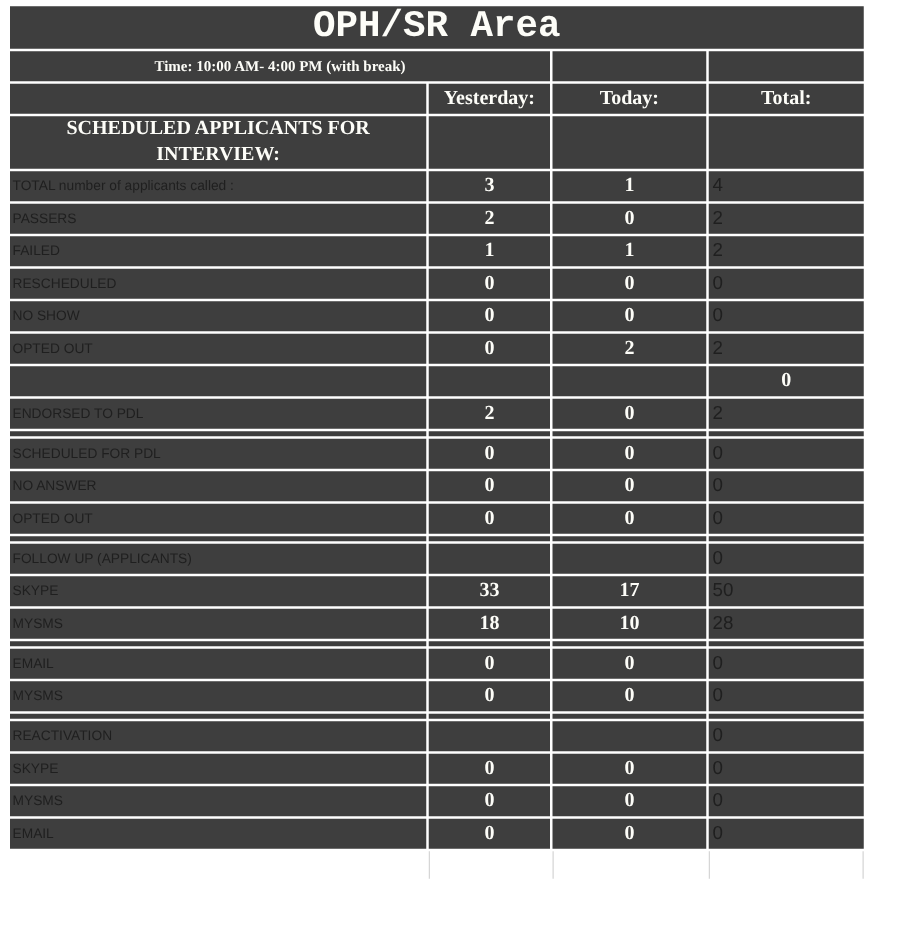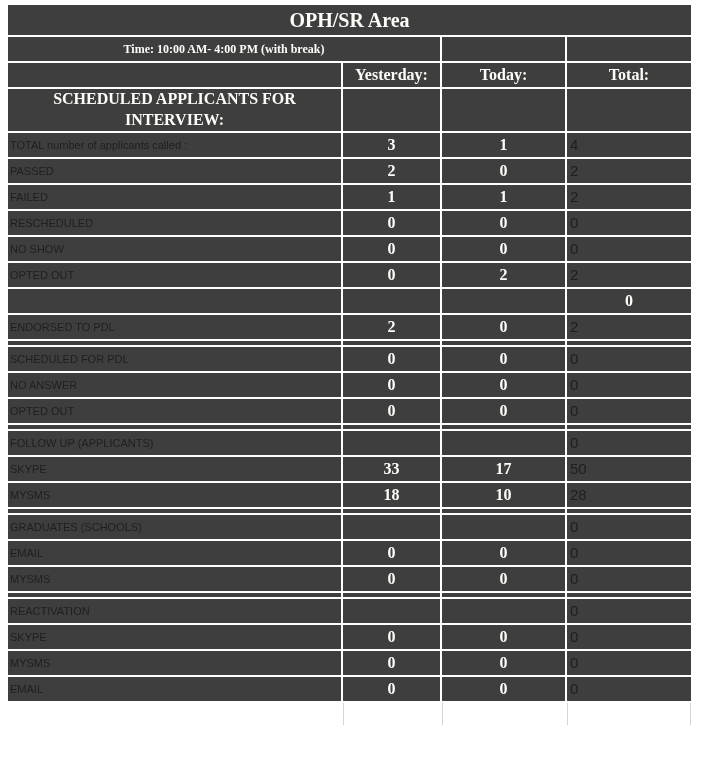--- a/index.html
+++ b/index.html
@@ -35,23 +35,23 @@
   
   col.c-label{width:333px;}
   col.c-yesterday{width:97px;}
   col.c-today{width:123px;}
   col.c-total{width:124px;}
 
   td.title-cell{
     height:30px;
     text-align:center;
     color:var(--light-text);
-    font-size:20px;
-    font-weight:bold;
-    font-family:Liberation Serif, serif;
+    font-size:30px;
+    font-weight:bold;
+    font-family:Liberation Mono, monospace;
   }
   td.time-cell{
     height:22px;
     text-align:center;
     color:var(--light-text);
     font-size:12px;
     font-weight:bold;
     margin-left:16px;
   }
   td.section-cell{
@@ -152,21 +152,21 @@
     </tr>
   </tbody>
   <tbody id="data-rows">
       <tr>
         <td class="label-cell">TOTAL number of applicants called :</td>
         <td class="num-cell">3</td>
         <td class="num-cell">1</td>
         <td class="total-cell">4</td>
       </tr>
       <tr>
-        <td class="label-cell">PASSED</td>
+        <td class="label-cell">PASSERS</td>
         <td class="num-cell">2</td>
         <td class="num-cell">0</td>
         <td class="total-cell">2</td>
       </tr>
       <tr>
         <td class="label-cell">FAILED</td>
         <td class="num-cell">1</td>
         <td class="num-cell">1</td>
         <td class="total-cell">2</td>
       </tr>
@@ -248,26 +248,20 @@
         <td class="num-cell">10</td>
         <td class="total-cell">28</td>
       </tr>
       <tr class="separator-row">
         <td></td>
         <td></td>
         <td></td>
         <td></td>
       </tr>
       <tr>
-        <td class="label-cell">GRADUATES (SCHOOLS)</td>
-        <td class="num-cell"></td>
-        <td class="num-cell"></td>
-        <td class="total-cell">0</td>
-      </tr>
-      <tr>
         <td class="label-cell">EMAIL</td>
         <td class="num-cell">0</td>
         <td class="num-cell">0</td>
         <td class="total-cell">0</td>
       </tr>
       <tr>
         <td class="label-cell">MYSMS</td>
         <td class="num-cell">0</td>
         <td class="num-cell">0</td>
         <td class="total-cell">0</td>

